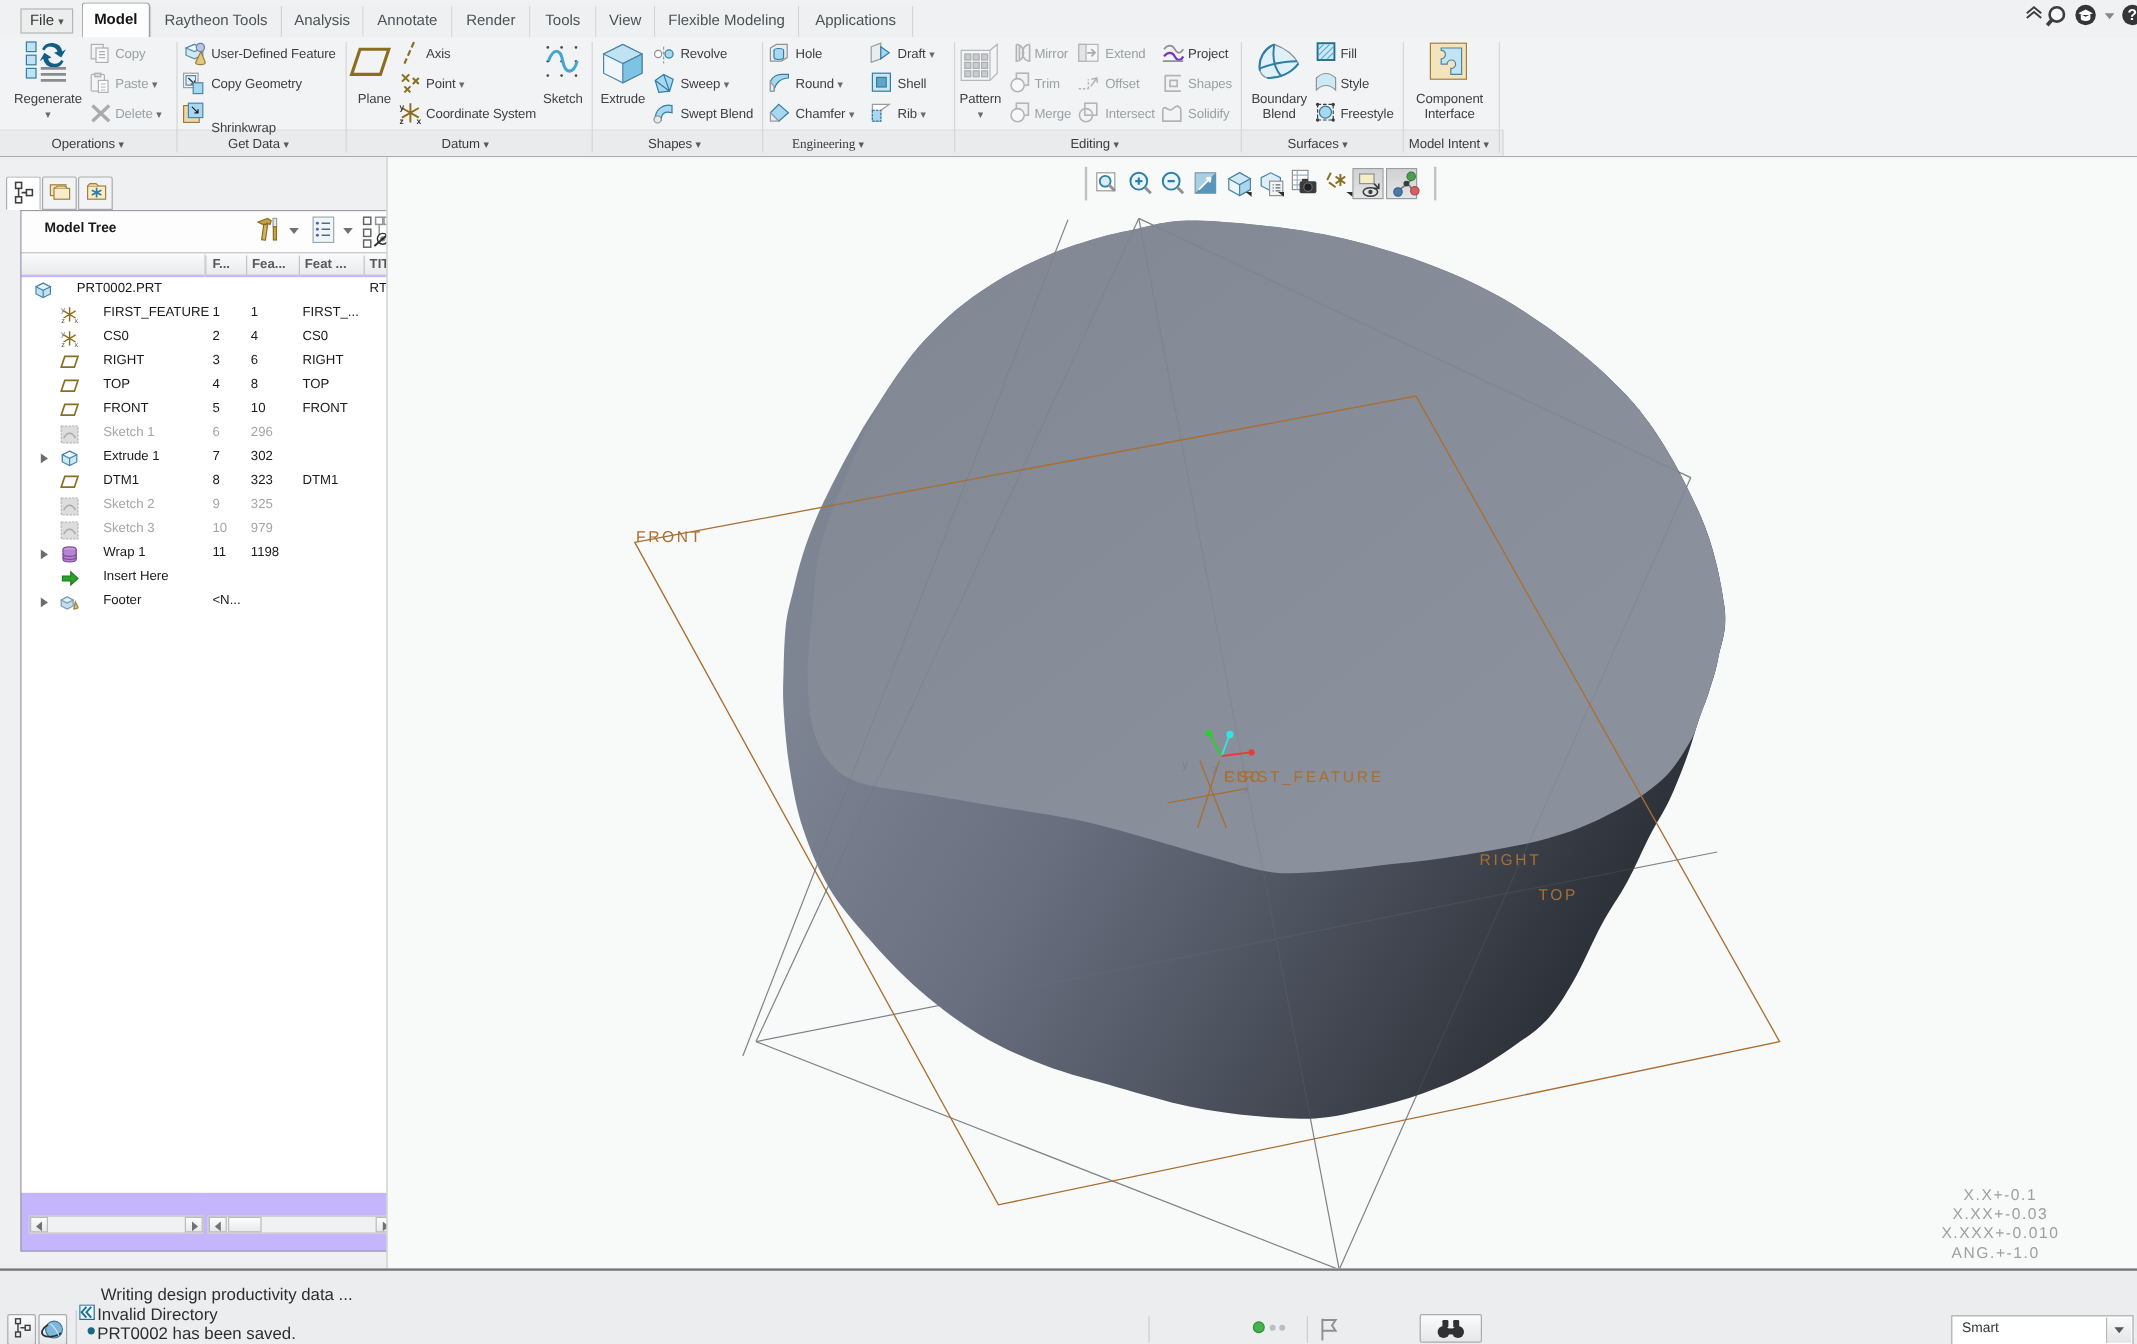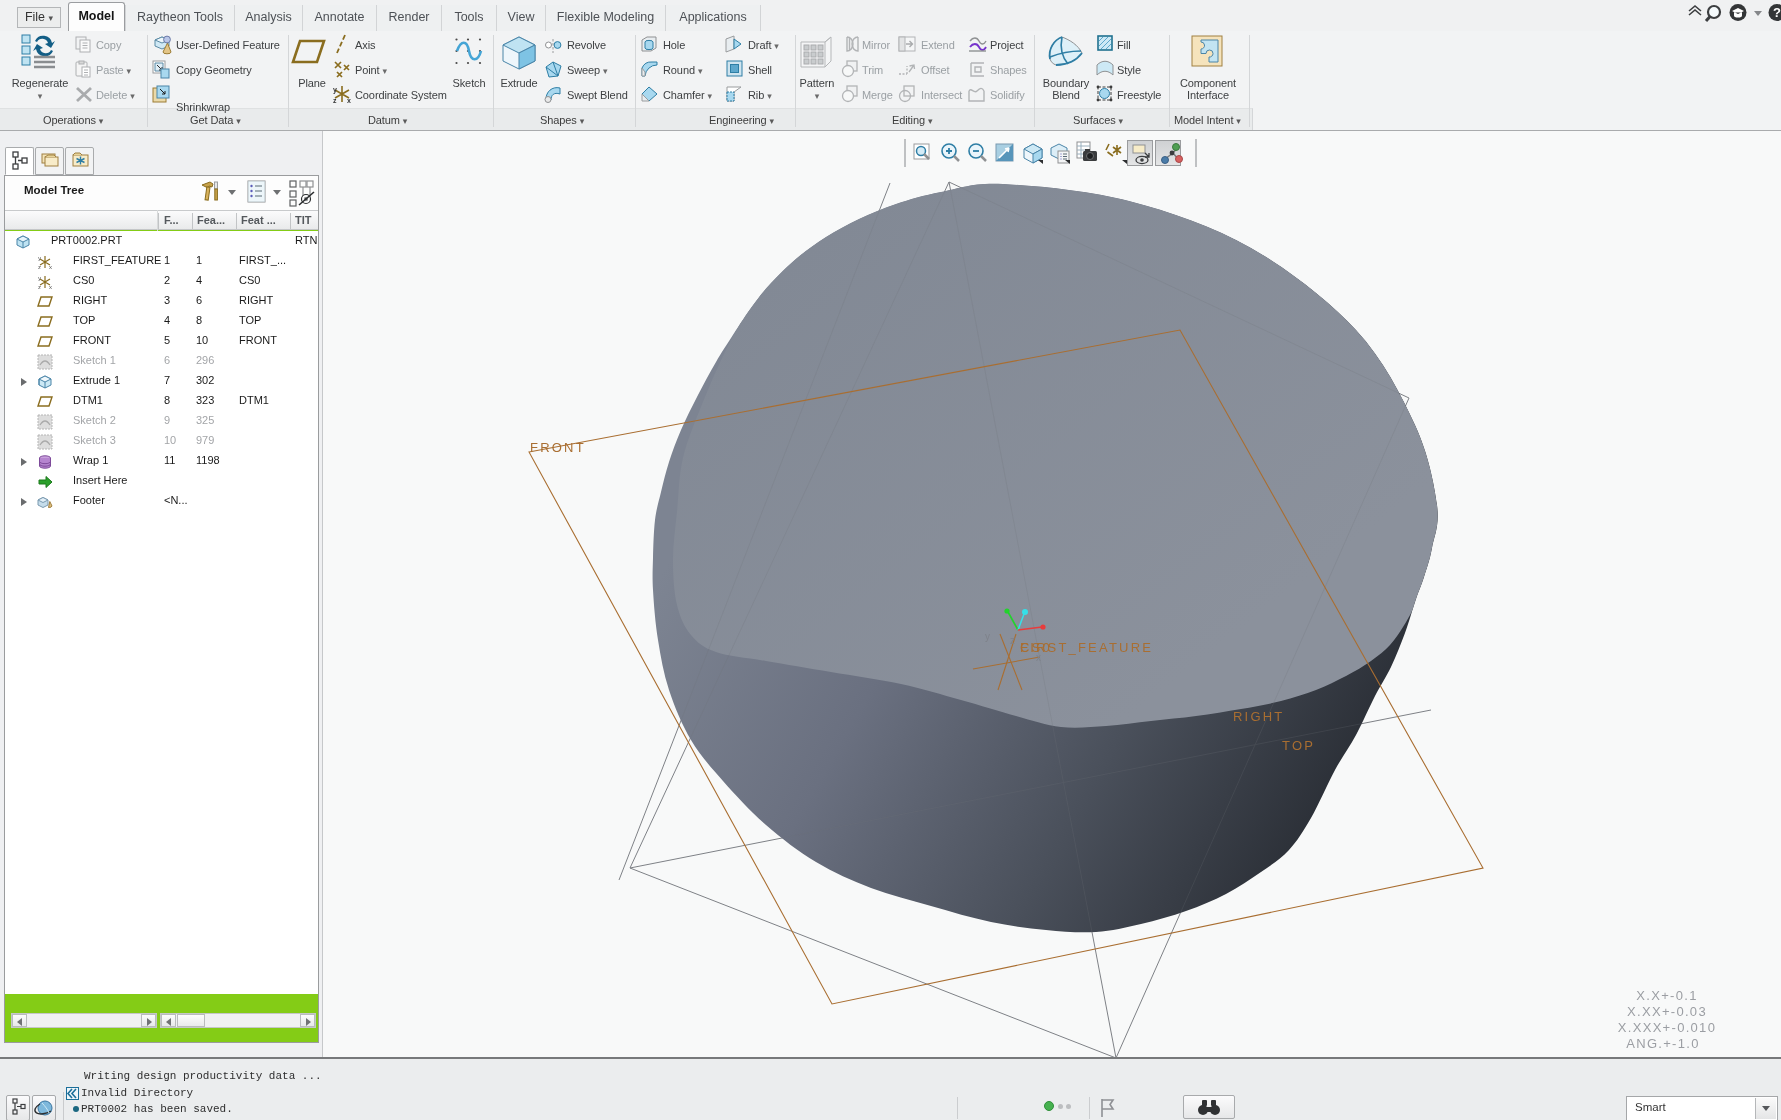--- a/index.html
+++ b/index.html
@@ -22,21 +22,21 @@
 .glabel { position:absolute; top:83px; height:16px; font-size:11px; letter-spacing:-0.1px; color:#3c3c3c; white-space:nowrap; }
 .glabel .dd { color:#5a5a5a; font-size:9px; }
 .rlbl { position:absolute; font-size:11px; letter-spacing:-0.1px; color:#3d3f41; white-space:nowrap; }
 .rlbl.dis { color:#9ba0a4; }
 .bigl { position:absolute; font-size:11px; letter-spacing:-0.1px; color:#3d3f41; text-align:center; white-space:nowrap; }
 .dd2 { font-size:9px; color:#6a6a6a; }
 
 
 #nav { position:absolute; left:0; top:131px; width:322px; height:926px; background:#eff0f2; }
 .ntab { position:absolute; top:16px; width:29px; height:28px; background:#f2f3f4; border:1px solid #a9abad; border-radius:2px 2px 0 0; }
-#treepanel { position:absolute; left:4px; top:44px; width:315px; height:868px; background:#84cc16; border:1px solid #9a9c9e; }
+#treepanel { position:absolute; left:17px; top:44px; width:315px; height:868px; background:#c4b5fd; border:1px solid #9a9c9e; }
 #treehead { position:absolute; left:0; top:0; width:313px; height:34px; background:#fdfdfd; }
 #colhead { position:absolute; left:0; top:34px; width:313px; height:20px; background:linear-gradient(#fbfbfc,#e9eaeb); border-top:1px solid #c8cacc; border-bottom:1px solid #c4c6c8; }
 .colsep { position:absolute; top:2px; width:1px; height:16px; background:#c2c4c6; }
 .coltxt { position:absolute; top:3px; font-size:11px; font-weight:bold; color:#55595d; }
 #treebody { position:absolute; left:0; top:55px; width:313px; height:763px; background:#fff; overflow:hidden; }
 .trow { position:absolute; left:0; width:313px; height:20px; font-size:11px; color:#1a1a1a; }
 .trow span.nm { position:absolute; top:2px;margin-left:16px; }
 .trow.gray { color:#a3a5a8; }
 .tnum { position:absolute; top:2px; font-size:11px; color:#1a1a1a; }
 .tnum.gray { color:#a3a5a8; }
@@ -49,21 +49,21 @@
 .sarrow-r { position:absolute; left:5px; top:3px; width:0; height:0; border-left:5px solid #707274; border-top:4px solid transparent; border-bottom:4px solid transparent; }
 
 
 #canvas { position:absolute; left:322px; top:131px; width:1459px; height:926px; background:#f8f9f9; border-left:1px solid #c6c8ca; }
 #gtoolbar { position:absolute; left:581px; top:8px; width:294px; height:29px; }
 .gbtn { position:absolute; top:1px; width:26px; height:26px; }
 .gbtn.pressed { background:linear-gradient(#cfd1d3,#e4e5e6); border:1px solid #9a9c9e; }
 
 
 #status { position:absolute; left:0; top:1057px; width:1781px; height:63px; background:#ebedee; border-top:2px solid #77797b; }
-.stext { position:absolute; font-size:11px; color:#2e2e2e; white-space:nowrap;font-family:Liberation Mono, monospace; }
+.stext { position:absolute; font-size:14px; color:#2e2e2e; white-space:nowrap; }
 #smartbox { position:absolute; left:1626px; top:37px; width:152px; height:25px; background:#fff; border:1px solid #a5a7a9; font-size:11.5px; color:#333; }
 #smartdd { position:absolute; right:1px; top:1px; width:21px; height:21px; background:linear-gradient(#fafafa,#e4e5e6); border-left:1px solid #b5b7b9; }
 .sqbtn { position:absolute; width:24px; height:26px; background:linear-gradient(#fbfbfc,#e6e7e8); border:1px solid #a8aaac; border-radius:2px; }
 </style>
 </head>
 <body>
 <div id="app">
 
 <div id="tabbar">
   <div id="filebtn">File <span style="font-size:9px;color:#555;">▾</span></div>
@@ -97,21 +97,21 @@
   <div class="gsep" style="left:635px;"></div>
   <div class="gsep" style="left:795px;"></div>
   <div class="gsep" style="left:1034px;"></div>
   <div class="gsep" style="left:1169px;"></div>
   <div class="gsep" style="left:1249px;"></div>
 
   <div class="glabel" style="left:43px;">Operations <span class="dd">▾</span></div>
   <div class="glabel" style="left:190px;">Get Data <span class="dd">▾</span></div>
   <div class="glabel" style="left:368px;">Datum <span class="dd">▾</span></div>
   <div class="glabel" style="left:540px;">Shapes <span class="dd">▾</span></div>
-  <div class="glabel" style="left:709px;">Engineering <span class="dd">▾</span></div>
+  <div class="glabel" style="left:660px;font-family:Liberation Serif, serif;">Engineering <span class="dd">▾</span></div>
   <div class="glabel" style="left:892px;">Editing <span class="dd">▾</span></div>
   <div class="glabel" style="left:1073px;">Surfaces <span class="dd">▾</span></div>
   <div class="glabel" style="left:1174px;">Model Intent <span class="dd">▾</span></div>
 
   <div class="bigl" style="left:11px; top:46px; width:58px;">Regenerate<br><span class="dd2">▾</span></div>
   <div class="bigl" style="left:288px; top:46px; width:48px;">Plane</div>
   <div class="bigl" style="left:448px; top:46px; width:42px;">Sketch</div>
   <div class="bigl" style="left:496px; top:46px; width:46px;">Extrude</div>
   <div class="bigl" style="left:795px; top:46px; width:44px;">Pattern<br><span class="dd2">▾</span></div>
   <div class="bigl" style="left:1038px; top:46px; width:56px;">Boundary<br>Blend</div>

